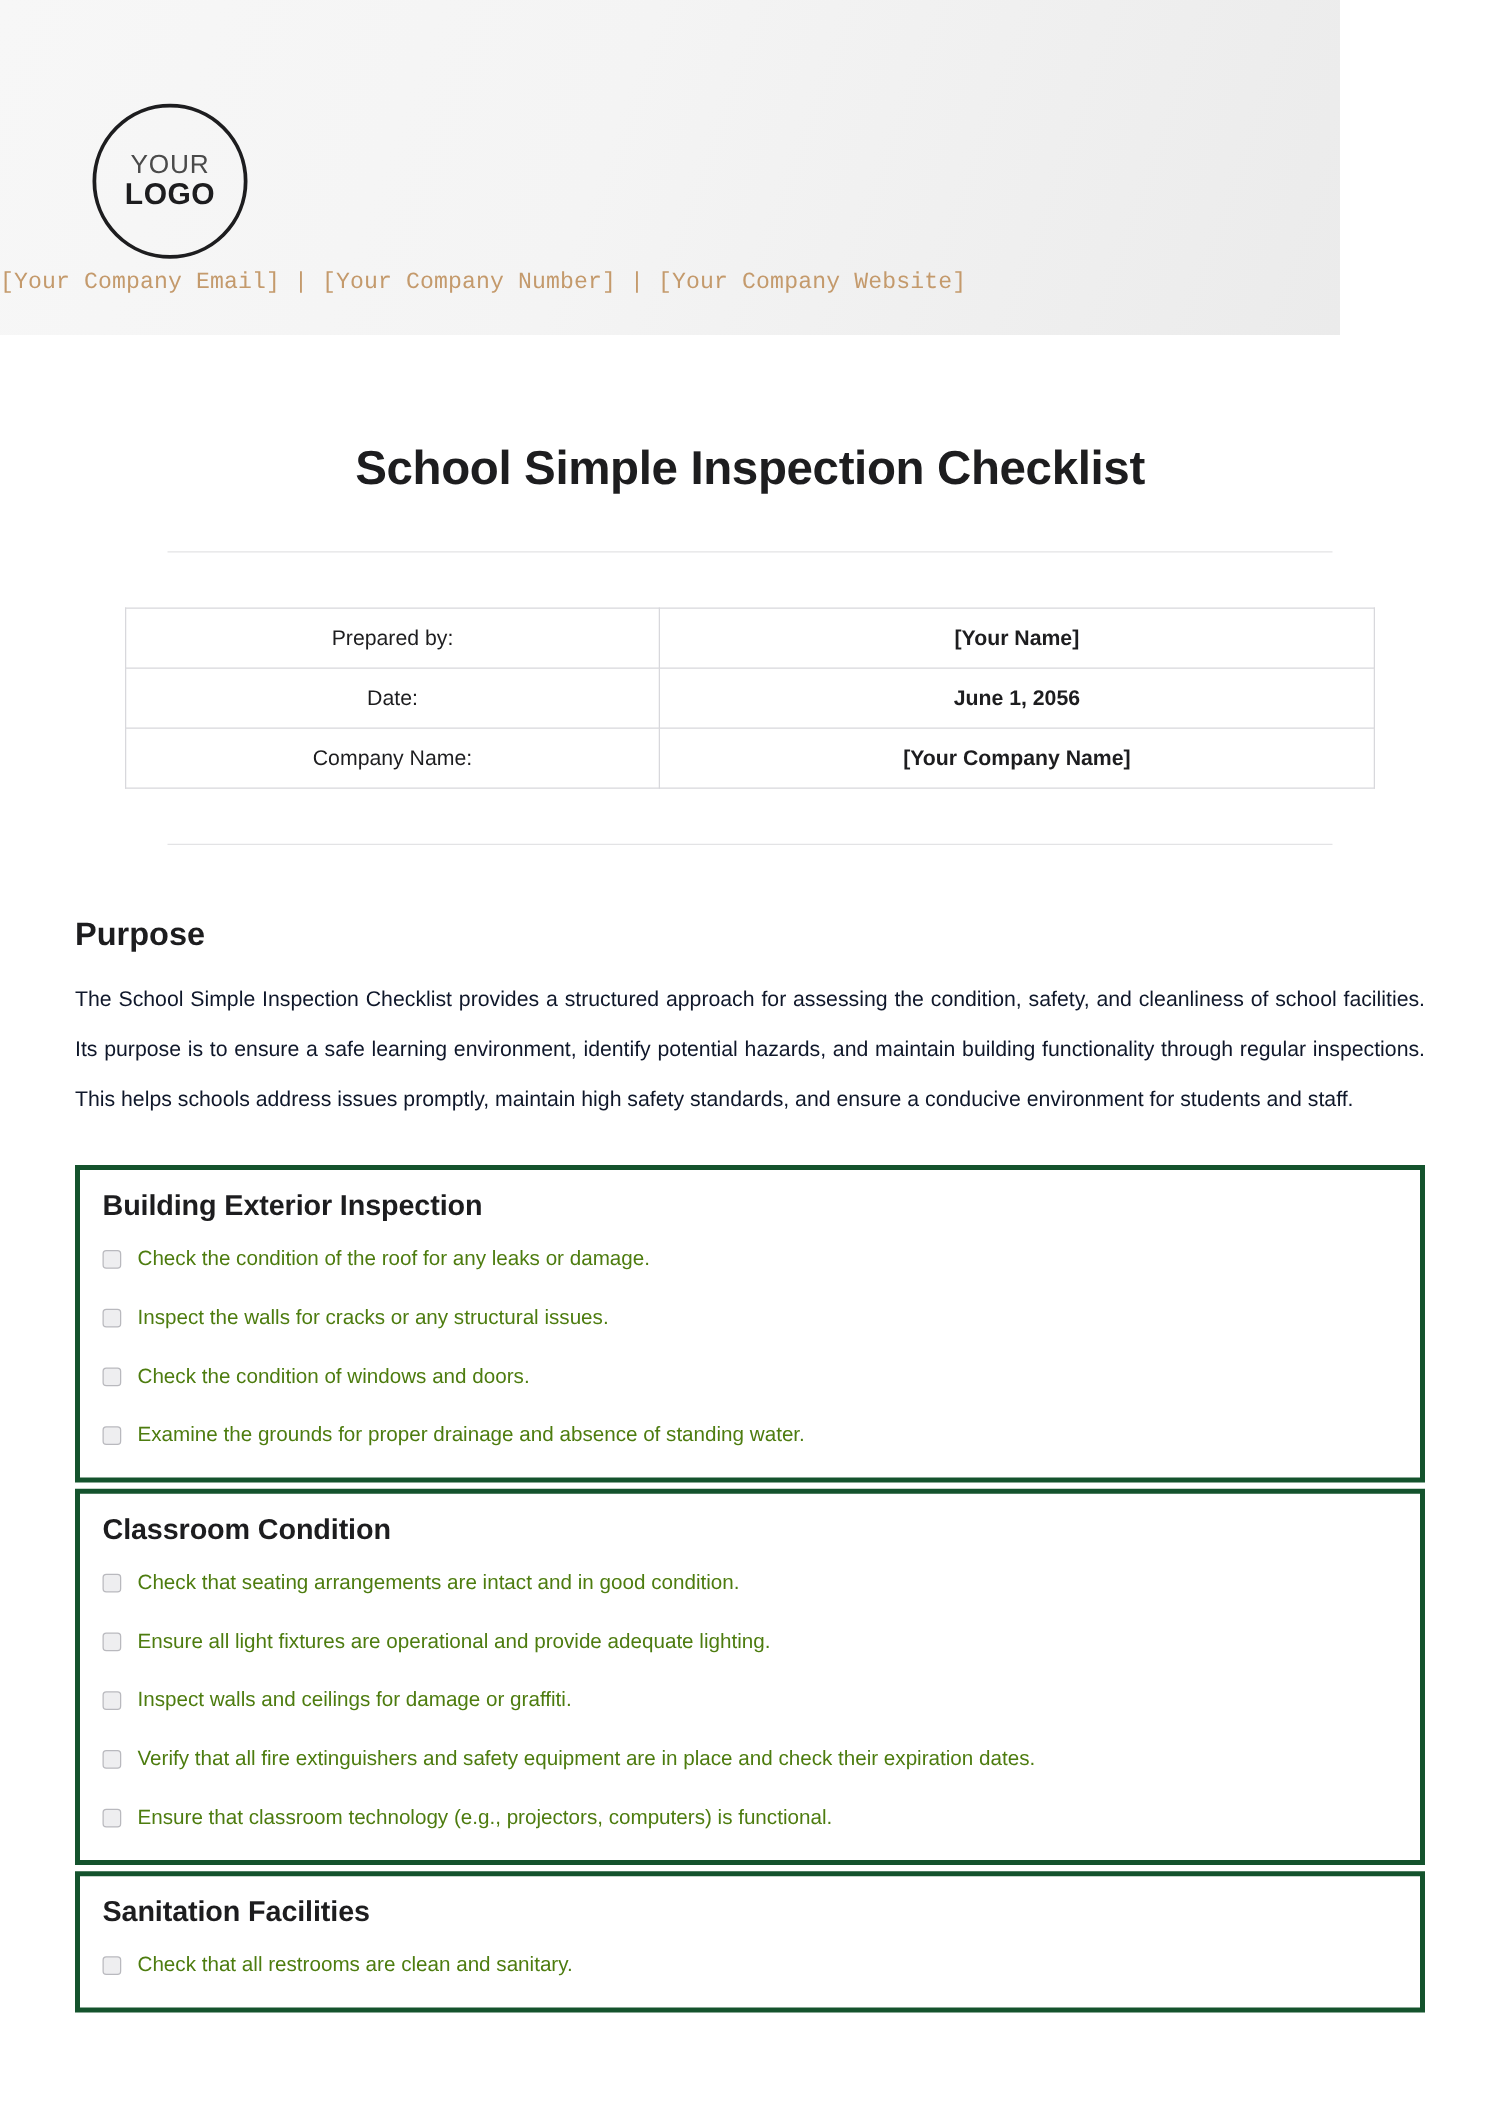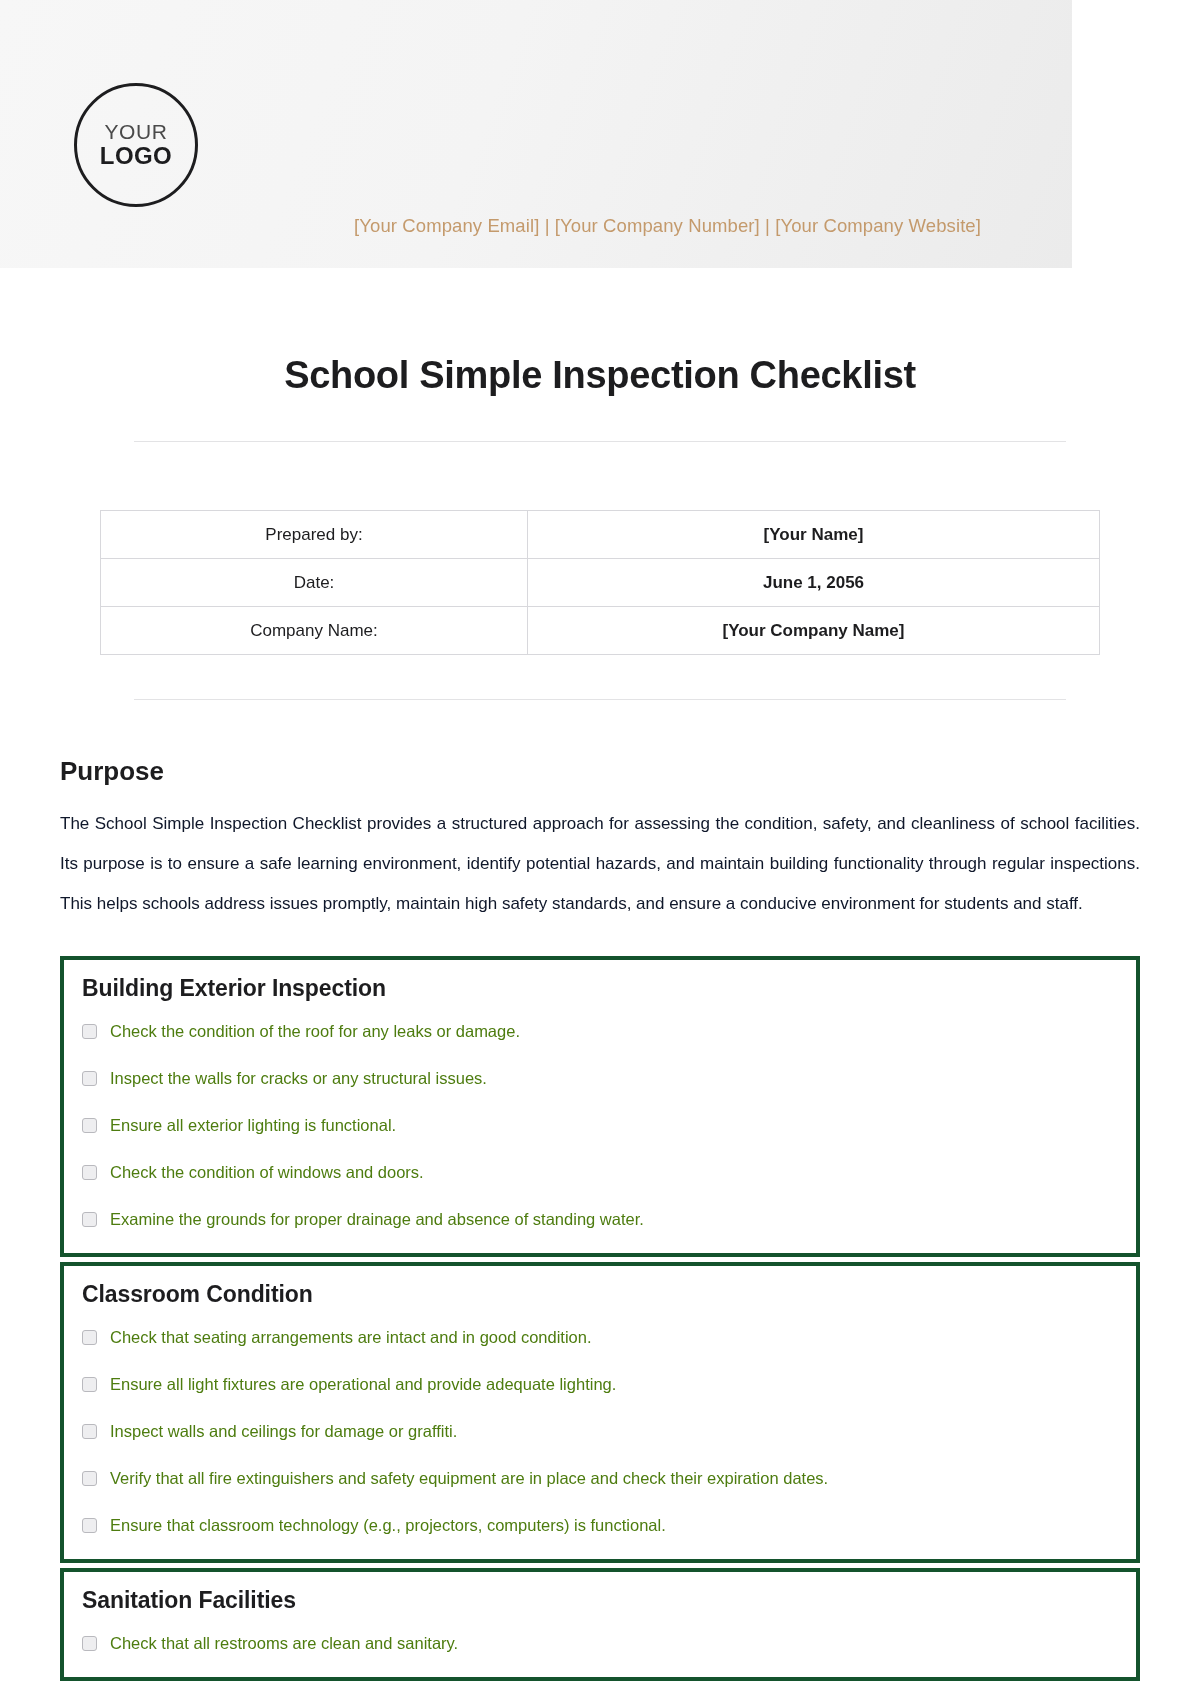--- a/index.html
+++ b/index.html
@@ -53,26 +53,27 @@
     letter-spacing: 0.4px;
     color: #1d1d1f;
     font-weight: 700;
   }
 
   .contact-line {
     position: absolute;
     left: 0;
     right: 0;
     top: 215px;
-    text-align: right;
+    text-align: left;
     padding-right: 91px;
     font-size: 18.5px;
     color: #c49a6c;
     letter-spacing: 0.1px;
     white-space: nowrap;
+    font-family: Liberation Mono, monospace;
   }
 
   
   .doc-title {
     margin-top: 86px;
     text-align: center;
     font-size: 38px;
     font-weight: 700;
     color: #1d1d1f;
     letter-spacing: -0.3px;
@@ -82,21 +83,21 @@
     width: 932px;
     margin: 44px auto 0;
     height: 1px;
     background: #e3e3e5;
   }
   .rule.second { margin-top: 44px; }
 
   
   .info-table {
     width: 1000px;
-    margin: 68px auto 0;
+    margin: 44px auto 0;
     border-collapse: collapse;
     table-layout: fixed;
   }
   .info-table td {
     border: 1px solid #d8d8dc;
     height: 48px;
     text-align: center;
     font-size: 17px;
     color: #1d1d1f;
     padding: 4px 10px;
@@ -210,24 +211,20 @@
         <div class="check-item">
           <span class="check-box"></span>
           <span class="check-label">Check the condition of the roof for any leaks or damage.</span>
         </div>
         <div class="check-item">
           <span class="check-box"></span>
           <span class="check-label">Inspect the walls for cracks or any structural issues.</span>
         </div>
         <div class="check-item">
           <span class="check-box"></span>
-          <span class="check-label">Ensure all exterior lighting is functional.</span>
-        </div>
-        <div class="check-item">
-          <span class="check-box"></span>
           <span class="check-label">Check the condition of windows and doors.</span>
         </div>
         <div class="check-item">
           <span class="check-box"></span>
           <span class="check-label">Examine the grounds for proper drainage and absence of standing water.</span>
         </div>
       </div>
 
       <div class="check-section">
         <h3>Classroom Condition</h3>

